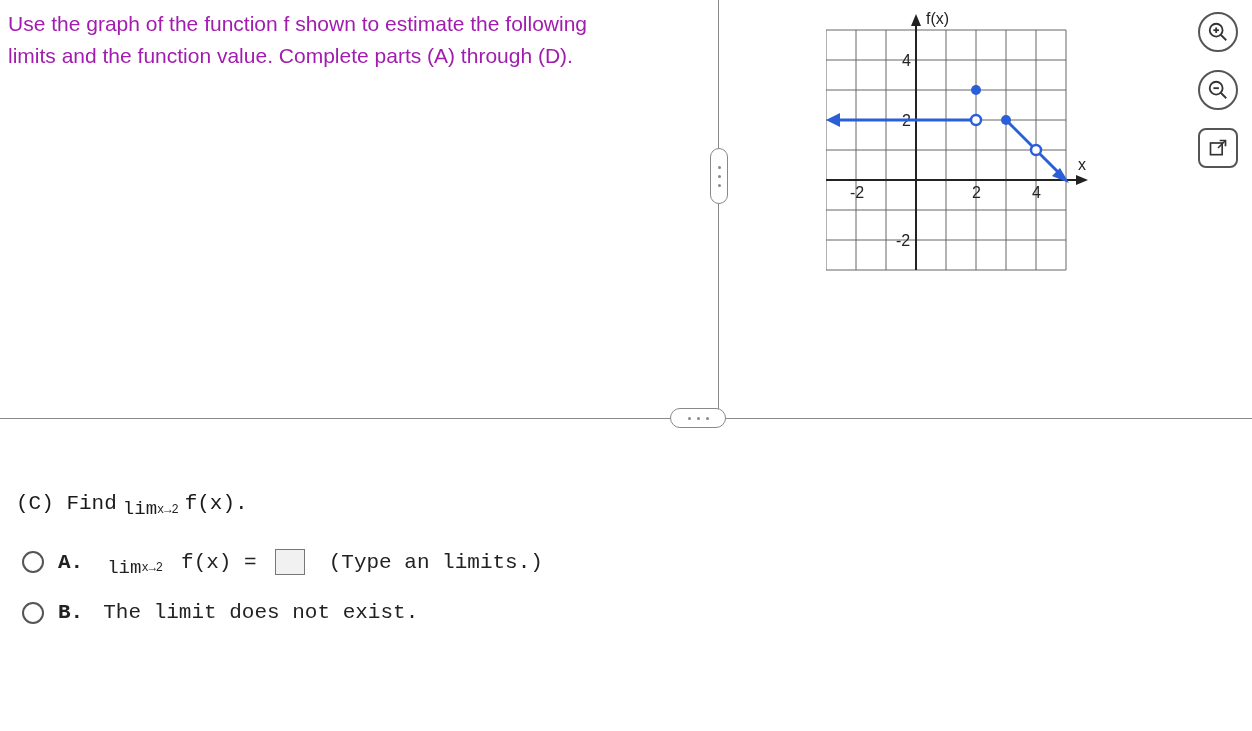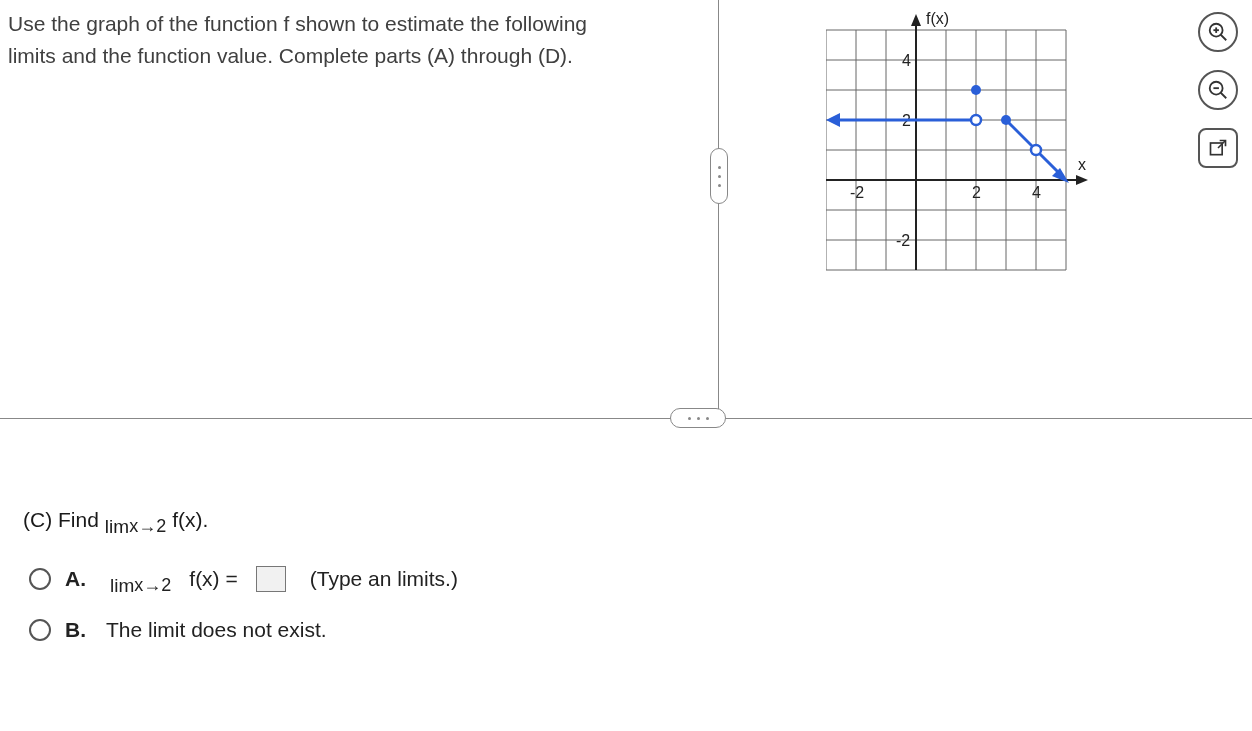--- a/index.html
+++ b/index.html
@@ -18,21 +18,21 @@
       height: 418px;
       width: 100%;
     }
     .prompt-text {
       position: absolute;
       left: 8px;
       top: 8px;
       width: 590px;
       line-height: 1.5;
       font-size: 21px;
-      color: #404040;
+      color: #a21caf;
     }
     .vertical-divider {
       position: absolute;
       left: 718px;
       top: 0;
       width: 1px;
       height: 416px;
       background: #888;
     }
     .vert-handle {
@@ -101,44 +101,45 @@
       align-items: center;
       justify-content: center;
       gap: 6px;
     }
     .hr-handle span {
       width: 3px; height: 3px; background: #888; border-radius: 50%;
     }
     .bottom-area {
       position: absolute;
       left: 0;
-      top: 508px;
+      top: 492px;
       width: 100%;
-      padding: 0 23px;
+      padding: 0 16px;
+      font-family: Liberation Mono, monospace;
     }
     .question-line {
       font-size: 21px;
       color: #1a1a1a;
       display: flex;
       align-items: center;
       flex-wrap: nowrap;
       gap: 2px;
       margin-bottom: 34px;
     }
     .lim-block {
       display: inline-flex;
       flex-direction: row;
       align-items: center;
       line-height: 1.0;
       margin: 0 4px;
       position: relative;
       top: 6px;
     }
     .lim-top { font-size: 19px; }
-    .lim-bot { font-size: 18px; color: #222; }
+    .lim-bot { font-size: 12px; color: #222; }
     .choice-row {
       display: flex;
       align-items: center;
       gap: 14px;
       margin-bottom: 26px;
       font-size: 21px;
       padding-left: 6px;
     }
     .radio {
       width: 22px; height: 22px;

